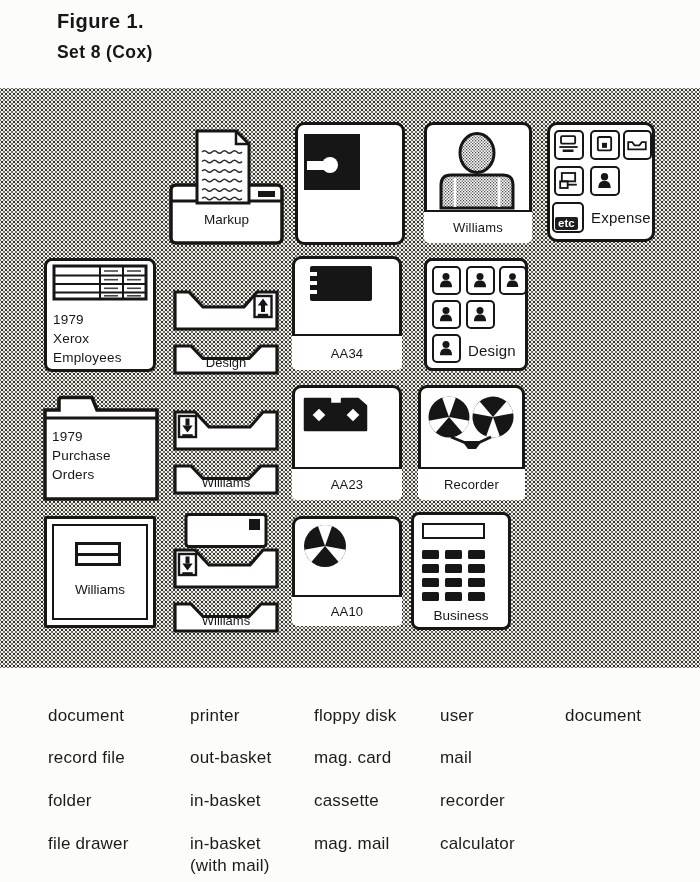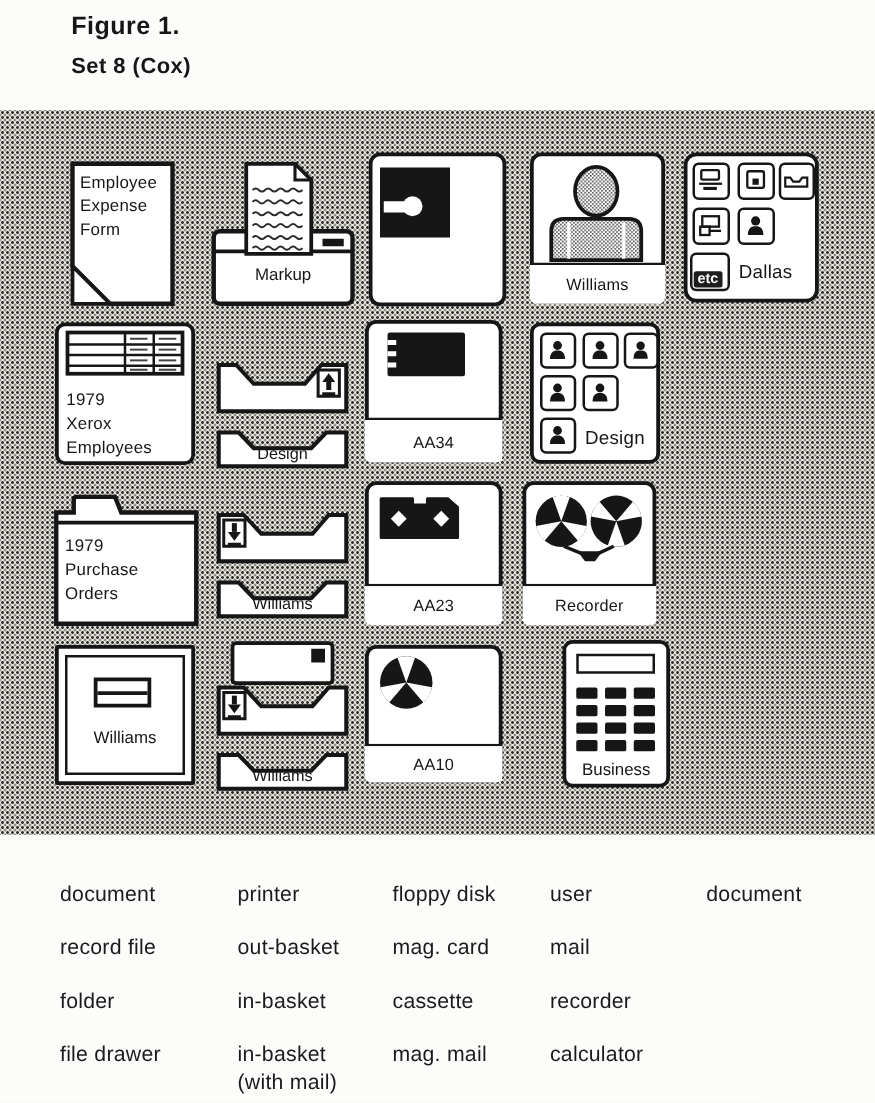--- a/index.html
+++ b/index.html
@@ -71,31 +71,20 @@
   </defs>
 </svg>
 
 <div class="page">
 
   <div class="abs fig-title">Figure 1.</div>
   <div class="abs fig-subtitle">Set 8 (Cox)</div>
 
   <div class="abs panel">
 
-    <div class="icon" style="left:55px;top:40px;width:86px;height:118px">
-      <svg class="shape" width="86" height="118" viewBox="0 0 86 118">
-        <path d="M3 3 H83 V115 H33 L3 85 Z" fill="#fff" stroke="#161616" stroke-width="3.5"></path>
-        <path d="M3 85 L33 115 H3 Z" fill="#fff" stroke="#161616" stroke-width="3"></path>
-      </svg>
-      <div class="itext" style="left:9px;top:8px">
-        <div>Employee</div>
-        <div>Expense</div>
-        <div>Form</div>
-      </div>
-    </div>
 
     <div class="icon" style="left:168px;top:40px;width:117px;height:118px">
       <svg class="shape" width="117" height="118" viewBox="0 0 117 118">
         <rect x="3" y="57" width="111" height="58" rx="5" fill="#fff" stroke="#161616" stroke-width="3.5"></rect>
         <line x1="3" y1="73" x2="114" y2="73" stroke="#161616" stroke-width="3"></line>
         <rect x="90" y="63" width="17" height="6" fill="#161616"></rect>
         <path d="M29 3 H68 L81 16 V75 H29 Z" fill="#fff" stroke="#161616" stroke-width="3"></path>
         <path d="M68 3 V16 H81" fill="none" stroke="#161616" stroke-width="2.5"></path>
         <g stroke="#2a2a2a" stroke-width="1.5" fill="none">
           <path d="M34 24 q2.5 -2.5 5 0 t5 0 t5 0 t5 0 t5 0 t5 0 t5 0 t5 0"></path>
@@ -156,21 +145,21 @@
       </div>
       <div class="minibox" style="left:43px;top:44px">
         <svg class="shape" width="25" height="25" viewBox="0 0 30 30">
           <circle cx="15" cy="10.5" r="4.4" fill="#161616"></circle>
           <path d="M7.5 24 Q7.5 16.5 13 15.5 H17 Q22.5 16.5 22.5 24 Z" fill="#161616"></path>
         </svg>
       </div>
       <div class="minibox" style="left:5px;top:80px;width:32px;height:31px">
         <span class="etcband">etc</span>
       </div>
-      <div class="dirlabel" style="left:44px;top:87px">Dallas</div>
+      <div class="dirlabel" style="left:44px;top:87px">Expense</div>
     </div>
 
     <div class="icon" style="left:44px;top:170px;width:112px;height:114px">
       <div class="card" style="border-radius:8px"></div>
       <svg class="shape" width="112" height="46" viewBox="0 0 112 46" style="top:4px">
         <rect x="10" y="4" width="92" height="33" fill="#fff" stroke="#161616" stroke-width="3"></rect>
         <g stroke="#161616" stroke-width="2">
           <line x1="10" y1="13.5" x2="102" y2="13.5"></line>
           <line x1="10" y1="22" x2="102" y2="22"></line>
           <line x1="10" y1="30.5" x2="102" y2="30.5"></line>
@@ -350,21 +339,21 @@
         <g transform="translate(33,30)">
           <circle r="21" fill="#161616"></circle>
           <path d="M0 0 L-7 -19.8 A21 21 0 0 1 7 -19.8 Z" fill="#fff"></path>
           <path d="M0 0 L-7 -19.8 A21 21 0 0 1 7 -19.8 Z" fill="#fff" transform="rotate(120)"></path>
           <path d="M0 0 L-7 -19.8 A21 21 0 0 1 7 -19.8 Z" fill="#fff" transform="rotate(240)"></path>
         </g>
       </svg>
       <div class="strip" style="height:31px">AA10</div>
     </div>
 
-    <div class="icon" style="left:450px;top:424px;width:86px;height:118px">
+    <div class="icon" style="left:411px;top:424px;width:100px;height:118px">
       <div class="card" style="border-radius:8px"></div>
       <div class="abs" style="left:11px;top:11px;width:63px;height:16px;border:2.5px solid #161616;background:#fff"></div>
       <div class="calckey" style="left:11px;top:38px"></div>
       <div class="calckey" style="left:34px;top:38px"></div>
       <div class="calckey" style="left:57px;top:38px"></div>
       <div class="calckey" style="left:11px;top:52px"></div>
       <div class="calckey" style="left:34px;top:52px"></div>
       <div class="calckey" style="left:57px;top:52px"></div>
       <div class="calckey" style="left:11px;top:66px"></div>
       <div class="calckey" style="left:34px;top:66px"></div>

